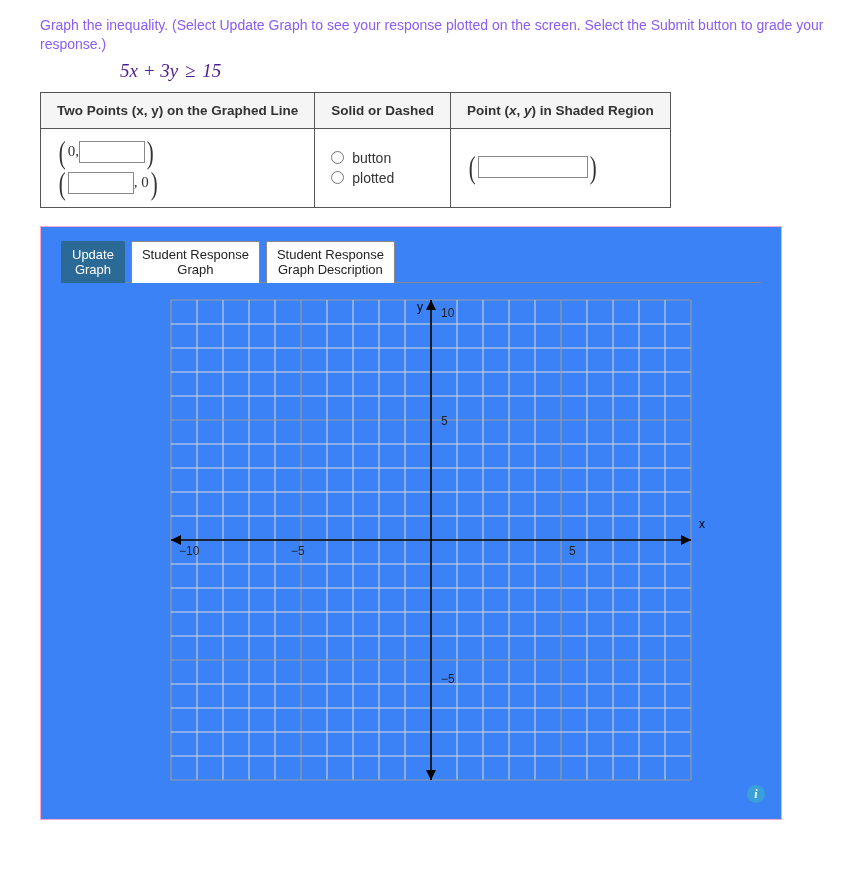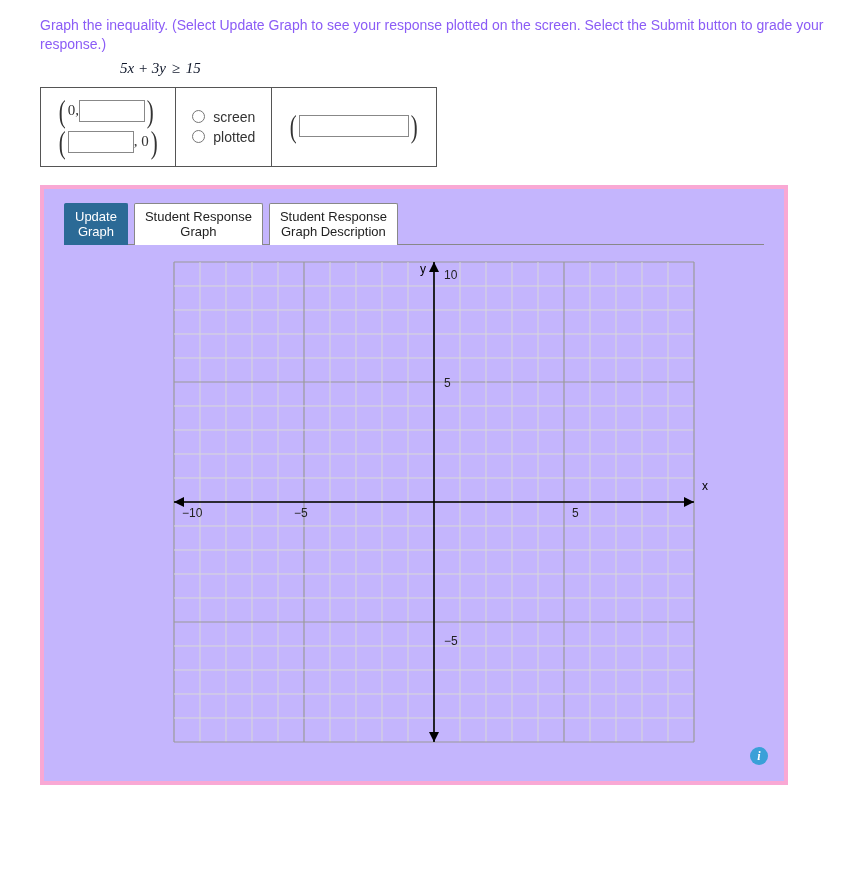--- a/index.html
+++ b/index.html
@@ -1,30 +1,30 @@
 <!DOCTYPE html>
 <html><head>
 <meta charset="utf-8">
 <style>
   html,body{margin:0;padding:0;background:#fff;font-family:Arial,Helvetica,sans-serif;font-size:14px;color:#333;}
   .page{width:865px;min-height:875px;position:relative;}
   .instructions{padding:16px 0 0 40px;width:800px;line-height:1.35;color:#8b5cf6;}
-  .eq{padding:6px 0 10px 120px;font-family:'Times New Roman',serif;font-style:italic;color:#0f172a;font-size:15px;}
+  .eq{padding:6px 0 10px 120px;font-family:'Times New Roman',serif;font-style:italic;color:#4c1d95;font-size:19px;}
   .eq .ge{font-style:normal;padding:0 2px;}
   table.inp{border-collapse:collapse;margin-left:40px;}
   table.inp th,table.inp td{border:1px solid #555;padding:10px 16px;text-align:left;vertical-align:middle;}
   table.inp th{background:#f5f5f5;font-weight:bold;font-size:13.5px;}
   .itl{font-style:italic;}
   .bigparen{font-family:'Times New Roman',serif;display:inline-flex;align-items:center;font-size:15px;}
   .bigparen .lp,.bigparen .rp{font-size:32px;line-height:26px;transform:scaleX(.65);display:inline-block;}
   .txtin{width:60px;height:18px;border:1px solid #888;padding:1px 2px;font-size:13px;}
   .txtin.wide{width:104px;}
   .radio-row{display:flex;align-items:center;margin:4px 0;}
   .radio-row input{margin:0 8px 0 0;}
-  .graphbox{border:4px solid #f9a8d4;margin:18px 0 0 40px;width:740px;height:592px;position:relative;background:#c4b5fd;}
+  .graphbox{border:1px solid #f9a8d4;margin:18px 0 0 40px;width:740px;height:592px;position:relative;background:#3b82f6;}
   .tabs{position:absolute;top:14px;left:20px;display:flex;gap:6px;align-items:flex-end;z-index:3;}
   .tab{border:1px solid #888;border-bottom:none;background:#fff;padding:5px 10px;font-size:13px;text-align:center;line-height:1.2;color:#222;border-radius:2px 2px 0 0;}
   .tab.active{background:#2b6a96;color:#fff;border-color:#2b6a96;}
   .tabline{position:absolute;top:55px;left:20px;right:20px;height:1px;background:#888;z-index:2;}
   .chartwrap{position:absolute;top:68px;left:110px;}
   .gridsvg{display:block;}
   .axislab{font-family:Arial;font-size:12px;fill:#000;}
   .ticklab{font-family:Arial;font-size:12px;fill:#222;}
   .info-icon{position:absolute;right:16px;bottom:16px;width:18px;height:18px;border-radius:50%;background:#3aa0d8;color:#fff;font-size:12px;font-family:Georgia,serif;font-style:italic;font-weight:bold;text-align:center;line-height:18px;}
 </style>
@@ -35,40 +35,45 @@
 <div class="instructions">Graph the inequality. (Select Update Graph to see your response plotted on the screen. Select the Submit button to grade your response.)</div>
 
 <div class="eq">
   <span>5x + 3y</span>
   <span class="ge">≥</span>
   <span>15</span>
 </div>
 
 <table class="inp">
   <tbody>
+        <tr>
+    <th>Two Points (x, y) on the Graphed Line</th>
+    <th>Solid or Dashed</th>
+    <th>Point (<span class="itl">x</span>, <span class="itl">y</span>) in Shaded Region</th>
+  </tr>
   <tr>
     <td>
       <div class="bigparen">
         <span class="lp">(</span>
         <span>0,</span>
         <input class="txtin" type="text" value="" style="">
         <span class="rp">)</span>
       </div>
       <br>
       <div class="bigparen" style="margin-top:4px;">
         <span class="lp">(</span>
         <input class="txtin" type="text" value="" style="">
         <span>, 0</span>
         <span class="rp">)</span>
       </div>
     </td>
     <td>
       <div class="radio-row">
         <input type="radio" name="sd" style="">
-        <span>screen</span>
+        <span>button</span>
       </div>
       <div class="radio-row">
         <input type="radio" name="sd" style="">
         <span>plotted</span>
       </div>
     </td>
     <td>
       <div class="bigparen">
         <span class="lp">(</span>
         <input class="txtin wide" type="text" value="" style="">

